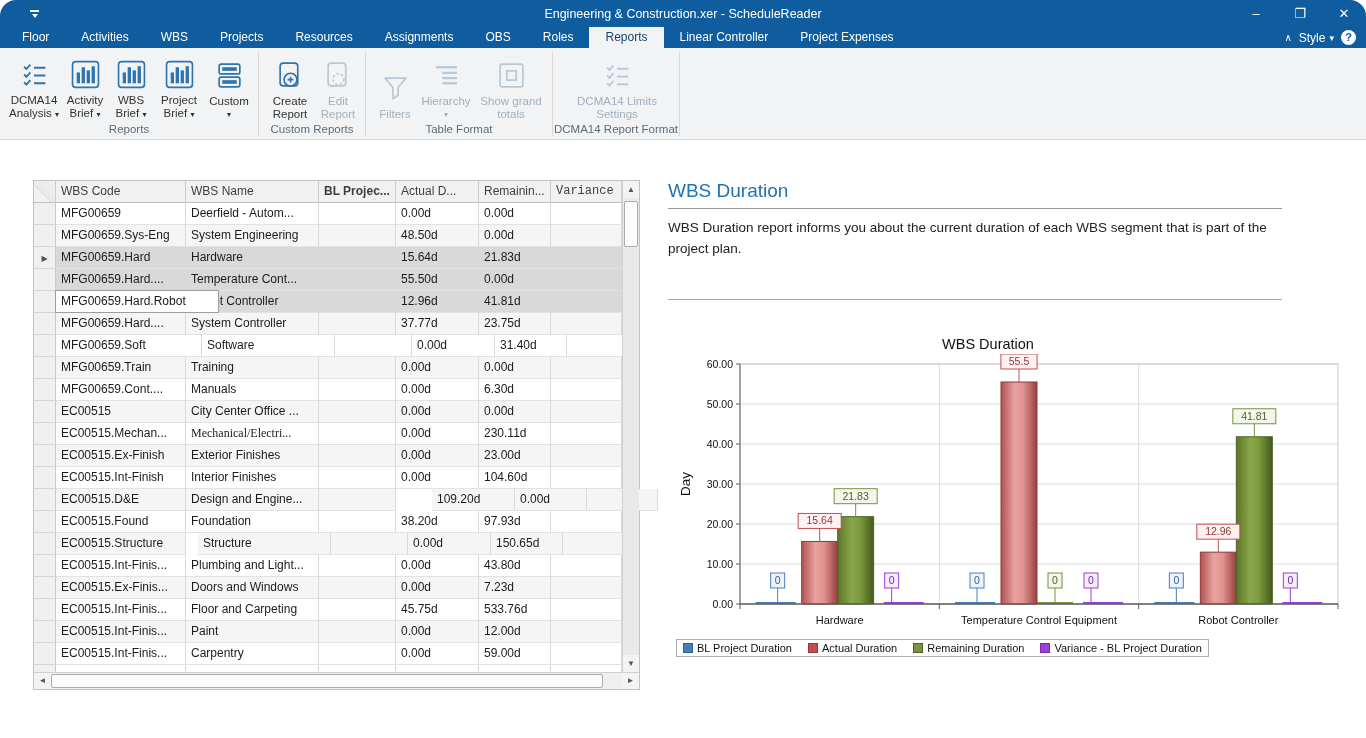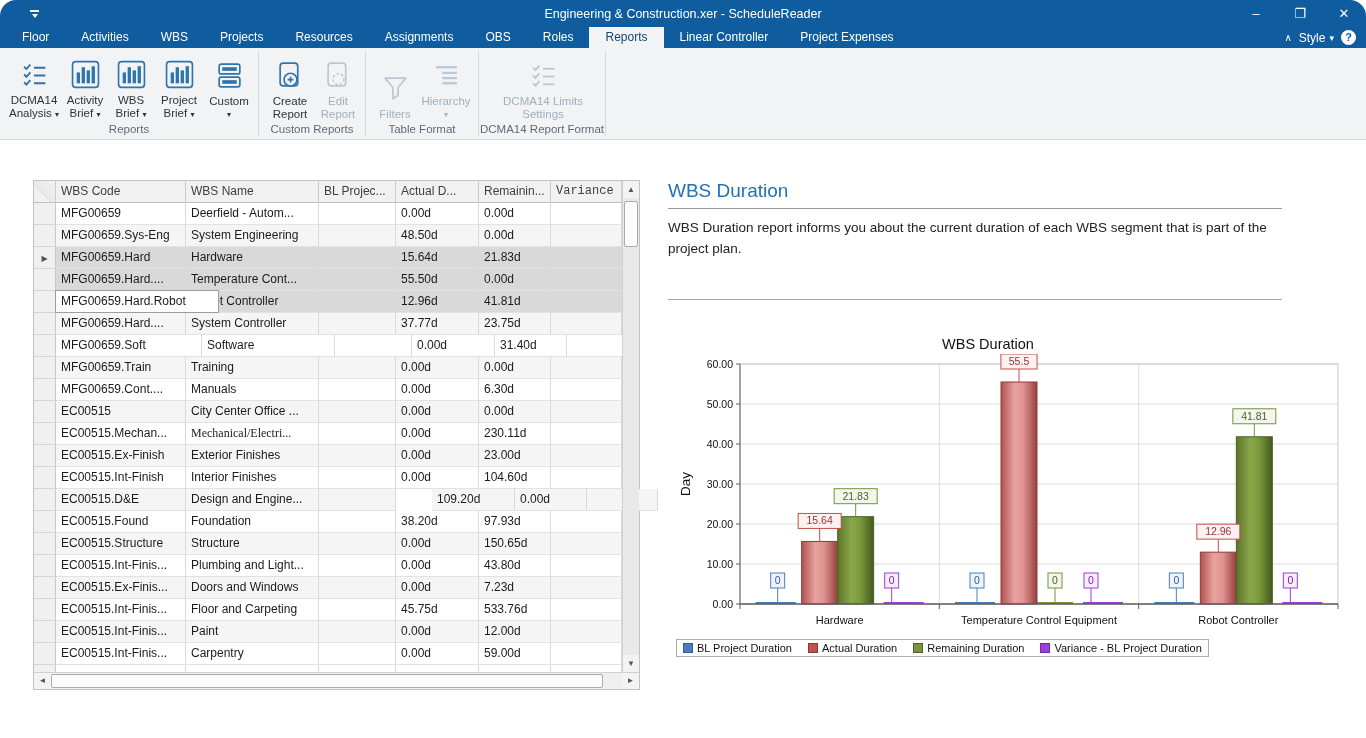--- a/index.html
+++ b/index.html
@@ -228,20 +228,27 @@
           <svg viewBox="0 0 28 28">
               <g stroke="currentColor" stroke-width="2.2" fill="none">
                 <path d="M4 6h20"></path>
                 <path d="M10 11.5h14"></path>
                 <path d="M10 16.5h14"></path>
                 <path d="M10 21.5h14"></path>
               </g>
             </svg>
           <div class="rlab"><span>Hierarchy</span><span class="ddb">▾</span></div>
         </div>
+        <div class="rbtn w74 disabled">
+          <svg viewBox="0 0 28 28">
+              <rect x="3" y="3" width="22" height="22" rx="2" fill="none" stroke="currentColor" stroke-width="1.6"></rect>
+              <rect x="9.5" y="9.5" width="9" height="9" fill="none" stroke="currentColor" stroke-width="1.6"></rect>
+            </svg>
+          <div class="rlab"><span>Show grand totals</span></div>
+        </div>
       </div>
       <div class="rgl">Table Format</div>
     </div>
     <div class="rsep"></div>
 
     <div class="rgroup">
       <div class="rbtns" style="justify-content:center; width:126px;">
         <div class="rbtn w100 disabled">
           <svg viewBox="0 0 28 28">
               <g fill="none" stroke="currentColor" stroke-width="1.8">
@@ -261,21 +268,21 @@
     <div class="rsep"></div>
   </div>
 
   <div class="content">
 
     <div class="tablewrap">
       <div class="thead">
           <div class="cell corner" style="width: 22px;"></div>
           <div class="cell hcell" style="width: 130px;">WBS Code</div>
           <div class="cell hcell" style="width: 133px;">WBS Name</div>
-          <div class="cell hcell" style="width: 77px;">BL Projec...</div>
+          <div class="cell hcell" style="width: 77px; font-weight: bold;">BL Projec...</div>
           <div class="cell hcell" style="width: 83px;">Actual D...</div>
           <div class="cell hcell" style="width: 72px;">Remainin...</div>
           <div class="cell hcell" style="width: 71px; font-family: Liberation Mono, monospace;">Variance ...</div>
         </div>
       <div>
           <div class="trow">
             <div class="cell rowhead" style="width: 22px;"></div>
             <div class="cell dcell" style="width: 130px;">MFG00659</div>
             <div class="cell dcell" style="width: 133px;">Deerfield - Autom...</div>
             <div class="cell dcell" style="width: 77px;"></div>
@@ -405,21 +412,21 @@
             <div class="cell dcell" style="width: 130px;">EC00515.Found</div>
             <div class="cell dcell" style="width: 133px;">Foundation</div>
             <div class="cell dcell" style="width: 77px;"></div>
             <div class="cell dcell" style="width: 83px;">38.20d</div>
             <div class="cell dcell" style="width: 72px;">97.93d</div>
             <div class="cell dcell" style="width: 71px;"></div>
           </div>
           <div class="trow alt">
             <div class="cell rowhead" style="width: 22px;"></div>
             <div class="cell dcell" style="width: 130px;">EC00515.Structure</div>
-            <div class="cell dcell" style="width: 133px;">Structure</div>
+            <div class="cell dcell" style="width: 133px; margin-left: 12px;">Structure</div>
             <div class="cell dcell" style="width: 77px;"></div>
             <div class="cell dcell" style="width: 83px;">0.00d</div>
             <div class="cell dcell" style="width: 72px;">150.65d</div>
             <div class="cell dcell" style="width: 71px;"></div>
           </div>
           <div class="trow">
             <div class="cell rowhead" style="width: 22px;"></div>
             <div class="cell dcell" style="width: 130px;">EC00515.Int-Finis...</div>
             <div class="cell dcell" style="width: 133px;">Plumbing and Light...</div>
             <div class="cell dcell" style="width: 77px;"></div>

